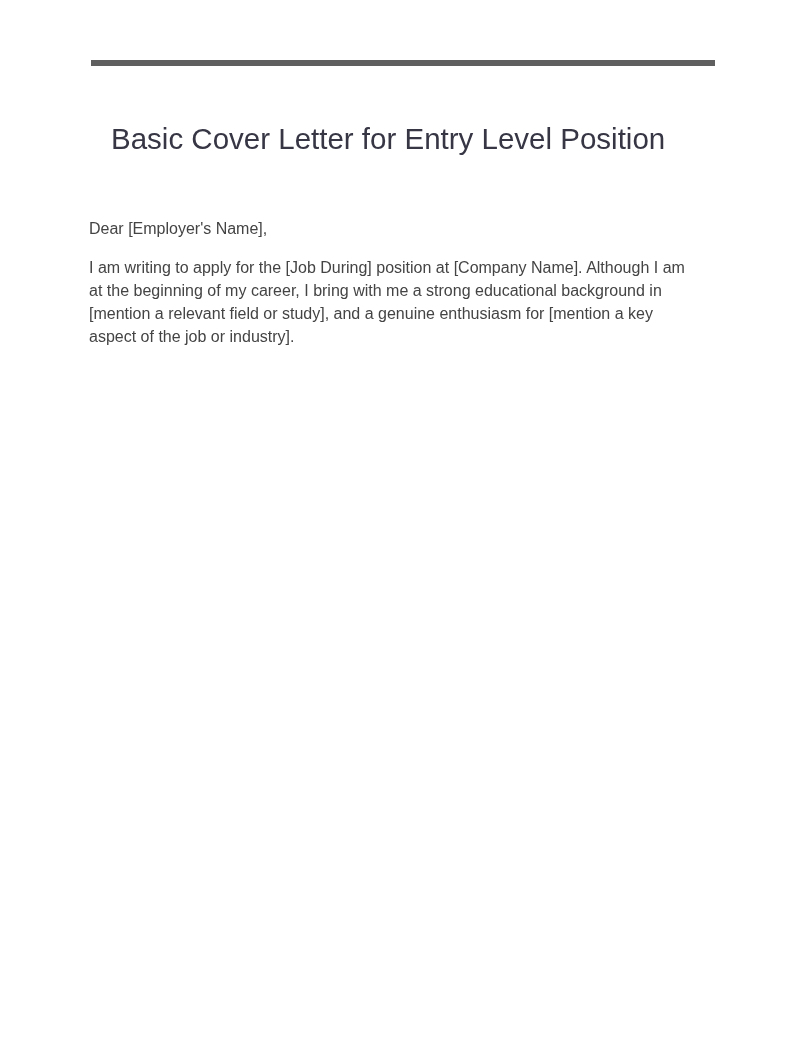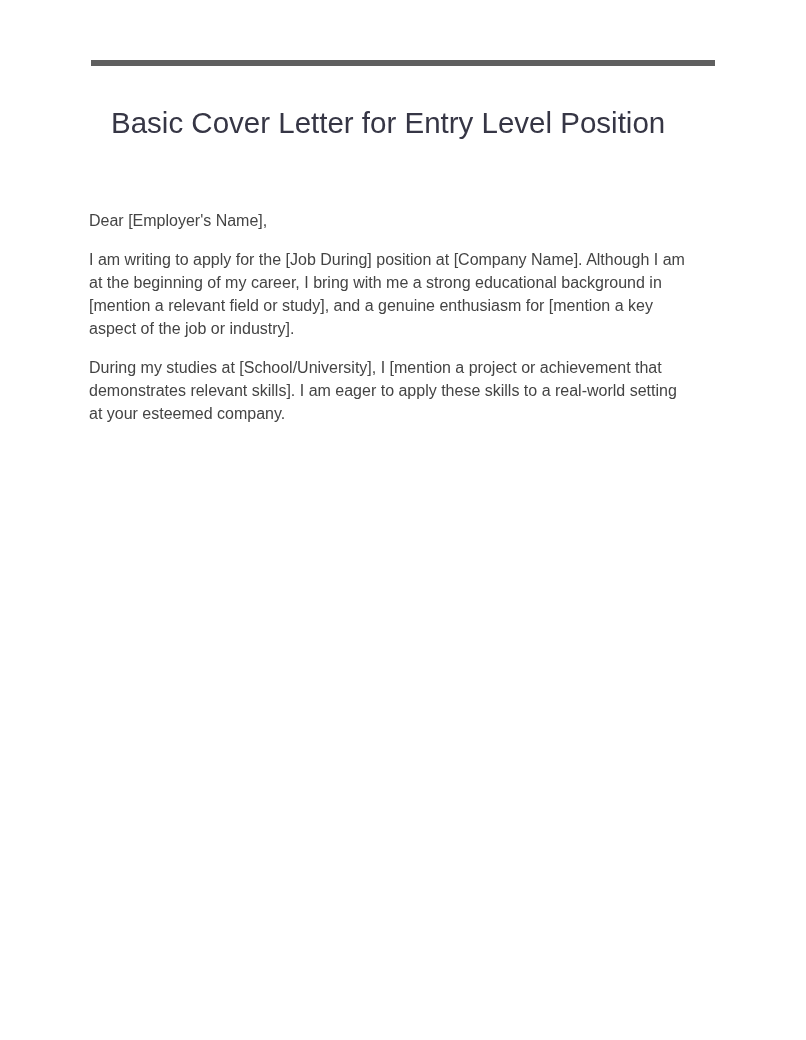--- a/index.html
+++ b/index.html
@@ -18,51 +18,50 @@
       position: absolute;
       left: 91px;
       top: 60px;
       width: 624px;
       height: 6px;
       background: #5f5f5f;
     }
     .title {
       position: absolute;
       left: 111px;
-      top: 104px;
+      top: 120px;
       margin: 0;
       font-size: 29.5px;
       font-weight: normal;
       color: #363645;
       line-height: 38px;
       white-space: nowrap;
     }
     .letter-body {
       position: absolute;
       left: 89px;
       top: 201px;
       width: 600px;
       font-size: 16px;
       line-height: 23px;
       color: #444444;
     }
     .para {
-      margin: 8px 0 16px 0;
+      margin: 16px 0 16px 0;
     }
     .closing {
       margin: 0;
     }
     .closing span {
       display: block;
     }
   </style>
 </head>
 <body>
 
 <div class="top-rule"></div>
 
 <h1 class="title">Basic Cover Letter for Entry Level Position</h1>
 
 <div class="letter-body">
   <p class="para">Dear [Employer's Name],</p>
   <p class="para">I am writing to apply for the [Job During] position at [Company Name]. Although I am at the beginning of my career, I bring with me a strong educational background in [mention a relevant field or study], and a genuine enthusiasm for [mention a key aspect of the job or industry].</p>
-  <p class="para">During my studies at [School/University], I [mention a project or achievement that demonstrates relevant skills]. I am eager to apply these skills to a real-world setting at your esteemed company.</p>
 </div>
 
 </body></html>

